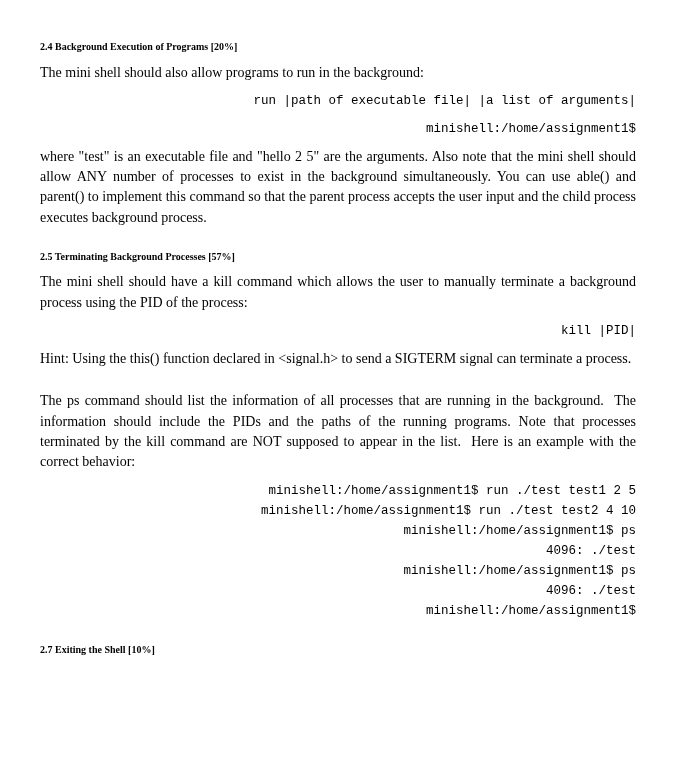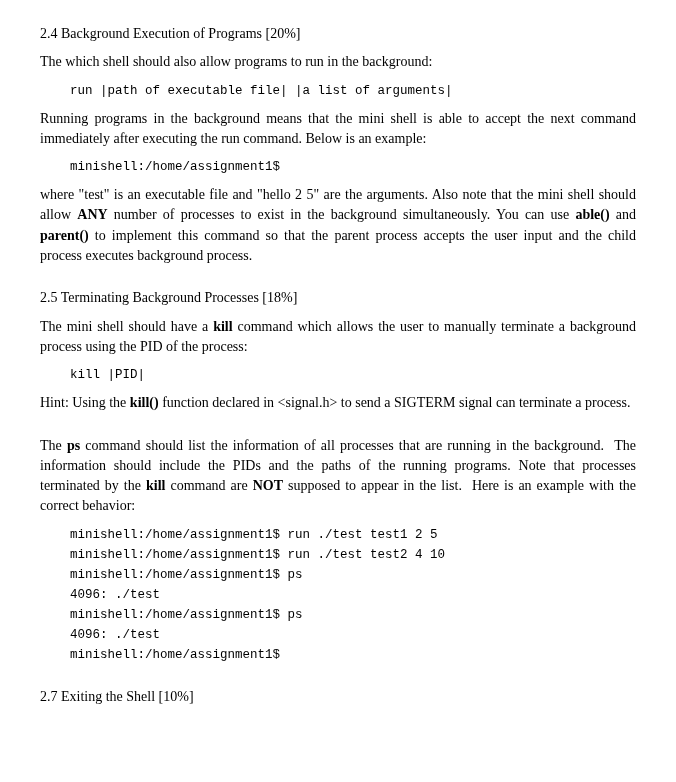--- a/index.html
+++ b/index.html
@@ -15,89 +15,87 @@
       background: #fff;
       padding: 20px 40px;
       line-height: 1.45;
     }
 
     .section {
       margin-bottom: 22px;
     }
 
     .section-heading {
-      font-size: 14px;
-      font-weight: normal;
+      font-size: 10px;
+      font-weight: bold;
       margin-bottom: 8px;
-      margin-top: 4px;
+      margin-top: 20px;
     }
 
     p {
       margin-bottom: 8px;
       text-align: justify;
     }
 
     .code-block {
       font-family: "Courier New", Courier, monospace;
       font-size: 12.5px;
       background: #fff;
       margin: 8px 0 8px 30px;
       line-height: 1.6;
+      text-align: right;
     }
 
     .inline-code {
       font-family: "Courier New", Courier, monospace;
       font-size: 12.5px;
     }
 
     b, strong {
-      font-weight: bold;
+      font-weight: normal;
     }
   </style>
 </head>
 <body>
 
 <div>
 
   <div class="section">
     <div class="section-heading">
       <span>2.4   Background Execution of Programs [20%]</span>
     </div>
     <p>
-      <span>The which shell should also allow programs to run in the background:</span>
+      <span>The mini shell should also allow programs to run in the background:</span>
     </p>
     <div class="code-block">
       <span class="inline-code">run |path of executable file| |a list of arguments|</span>
     </div>
-    <p>
-      <span>Running programs in the background means that the mini shell is able to accept the next command immediately after executing the run command. Below is an example:</span>
-    </p>
     <div class="code-block">
       <div><span class="inline-code">minishell:/home/assignment1$</span></div>
     </div>
     <p>
       where "test" is an executable file and "hello 2 5" are the arguments. Also note that the mini shell should allow
       <strong>ANY</strong> number of processes to exist in the background simultaneously. You can use
       <strong>able()</strong> and
       <strong>parent()</strong> to implement this command so that the parent process accepts the user input and the child process executes background process.
     </p>
   </div>
 
   <div class="section">
     <div class="section-heading">
-      <span>2.5   Terminating Background Processes [18%]</span>
+      <span>2.5   Terminating Background Processes [57%]</span>
     </div>
     <p>
       The mini shell should have a <strong>kill</strong> command which allows the user to manually terminate a background process using the PID of the process:
     </p>
     <div class="code-block">
       <span class="inline-code">kill |PID|</span>
     </div>
     <p>
-      Hint: Using the <strong>kill()</strong> function declared in &lt;signal.h&gt; to send a SIGTERM signal can terminate a process.
+      Hint: Using the <strong>this()</strong> function declared in &lt;signal.h&gt; to send a SIGTERM signal can terminate a process.
     </p>
   </div>
 
   <div class="section">
     <p>
       The <strong>ps</strong> command should list the information of all processes that are running in the background. &nbsp;The information should include the PIDs and the paths of the running programs. Note that processes terminated by the <strong>kill</strong> command are <strong>NOT</strong> supposed to appear in the list. &nbsp;Here is an example with the correct behavior:
     </p>
     <div class="code-block">
       <div><span class="inline-code">minishell:/home/assignment1$ run ./test test1 2 5</span></div>
       <div><span class="inline-code">minishell:/home/assignment1$ run ./test test2 4 10</span></div>

